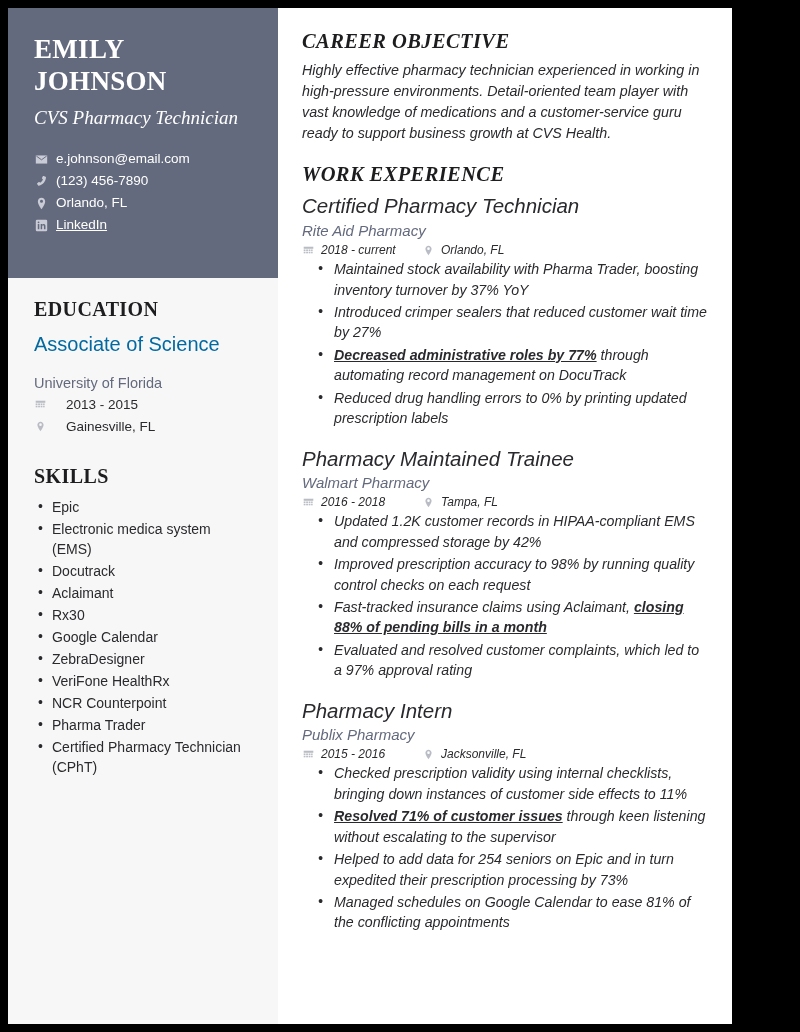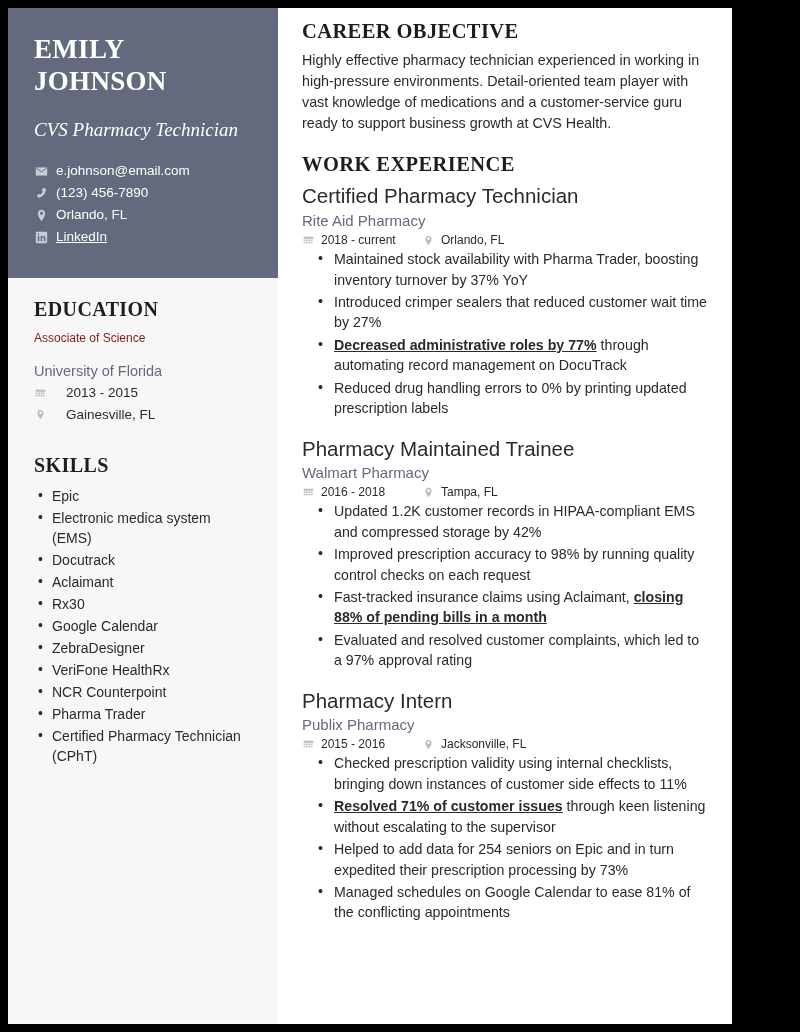--- a/index.html
+++ b/index.html
@@ -44,21 +44,21 @@
     color: #ffffff;
     letter-spacing: 0.3px;
   }
 
   .job-subtitle {
     font-family: "Liberation Serif", serif;
     font-style: italic;
     font-size: 19px;
     line-height: 1.25;
     color: #ffffff;
-    margin-top: 20px;
+    margin-top: 8px;
   }
 
   .contact-list { margin-top: 20px; }
 
   .contact-row {
     display: flex;
     align-items: center;
     gap: 8px;
     color: #ffffff;
     font-size: 13.5px;
@@ -87,23 +87,23 @@
     font-weight: bold;
     font-size: 20px;
     letter-spacing: 0.4px;
     color: #1d1d1f;
     margin-bottom: 9px;
   }
 
   .sec-title.spaced { margin-top: 28px; }
 
   .edu-degree {
-    font-size: 12px;
+    font-size: 20px;
     line-height: 1.45;
-    color: #7f1d1d;
+    color: #0369a1;
   }
 
   .edu-school {
     font-size: 14.5px;
     line-height: 1.45;
     color: #646a7d;
     margin-top: 14px;
   }
 
   .meta-row {
@@ -145,21 +145,22 @@
     left: 4px;
     top: -1px;
     font-size: 14px;
     color: #2a2a2e;
   }
 
   
   .main {
     flex: 1;
     background: #ffffff;
-    padding: 12px 22px 0 24px;
+    padding: 22px 22px 0 24px;
+    font-style: italic;
   }
 
   .main-sec-title {
     font-family: "Liberation Serif", serif;
     font-weight: bold;
     font-size: 20.5px;
     letter-spacing: 0.4px;
     color: #1d1d1f;
     margin-bottom: 7px;
   }

